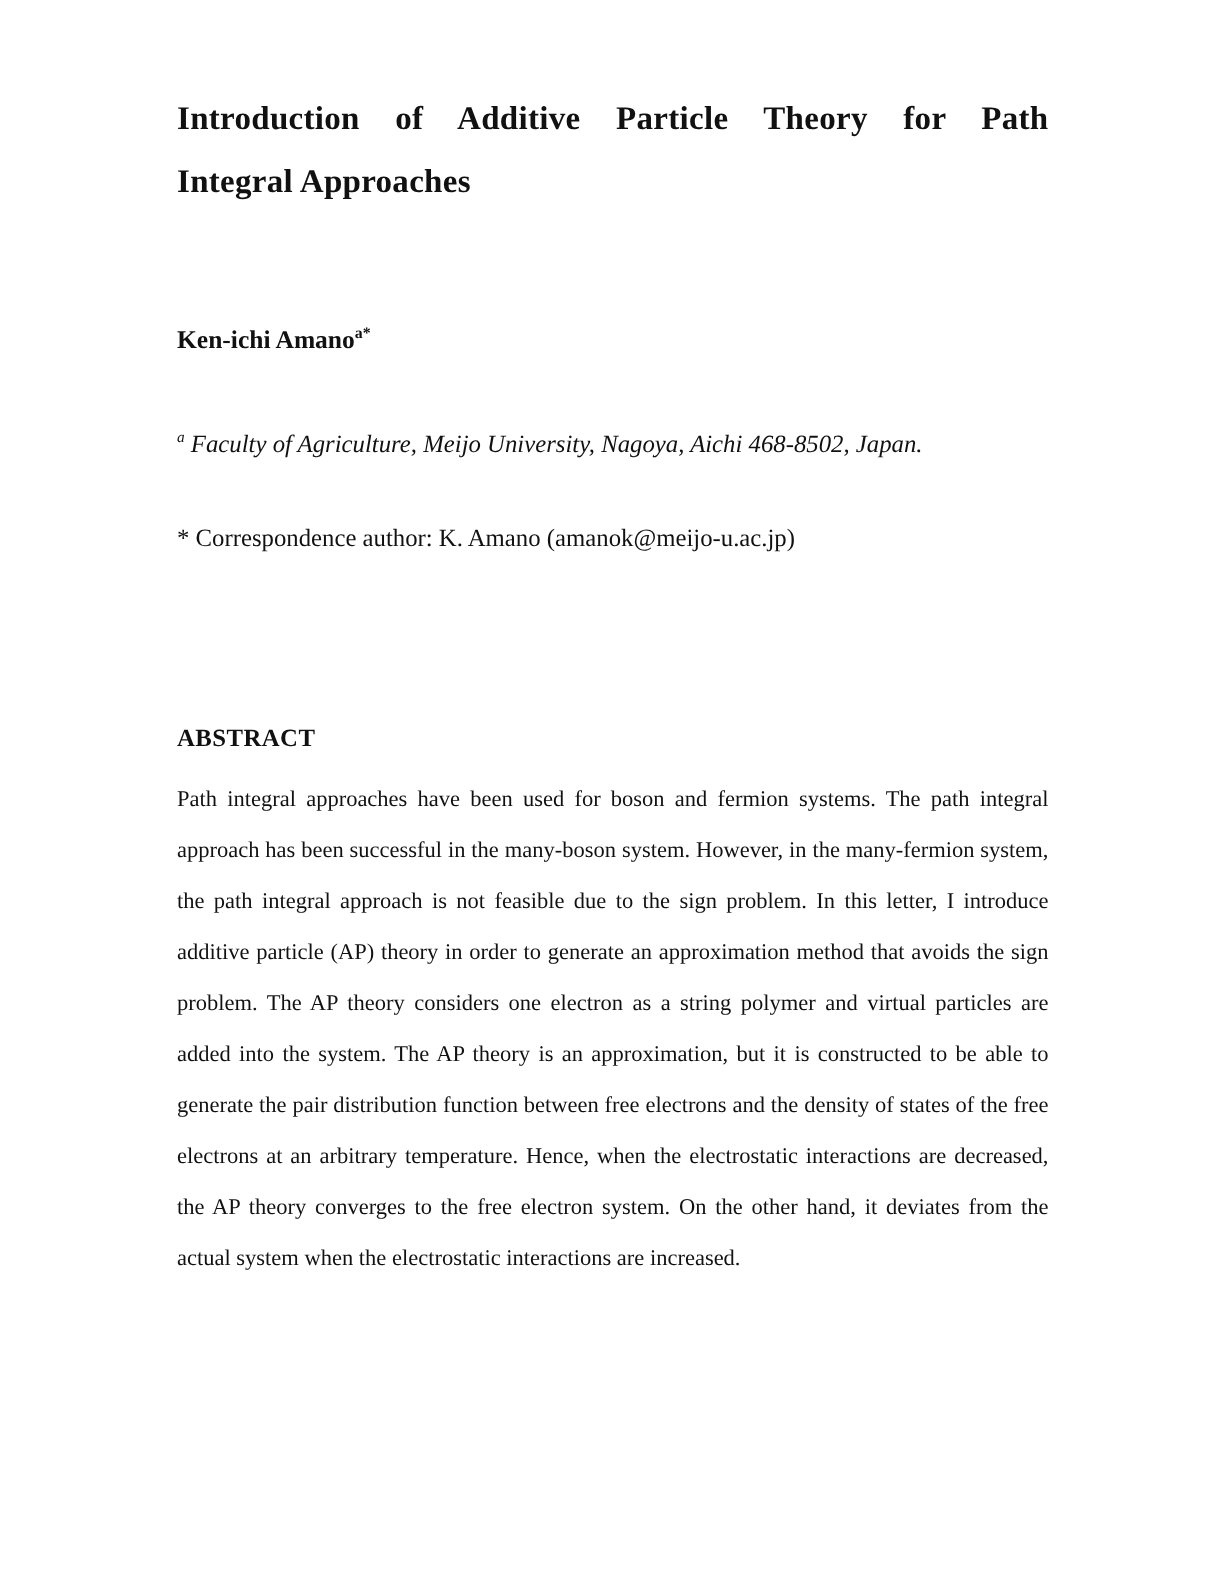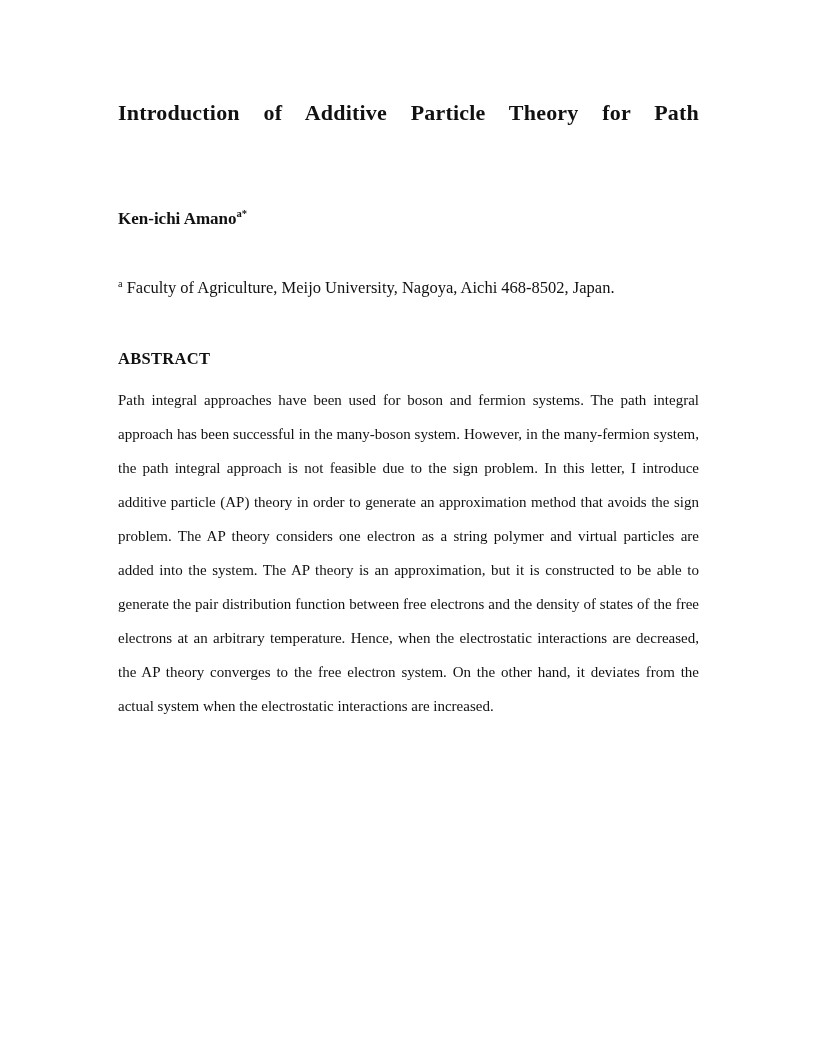--- a/index.html
+++ b/index.html
@@ -6,21 +6,21 @@
     margin: 0;
     padding: 0;
     background: #ffffff;
   }
   .page {
     position: relative;
     width: 816px;
     height: 1056px;
     background: #ffffff;
     box-sizing: border-box;
-    padding: 92px 117px 0 118px;
+    padding: 58px 117px 0 118px;
     font-family: "Liberation Serif", "DejaVu Serif", serif;
     color: #111111;
     overflow: hidden;
   }
   .title {
     margin: 0;
     font-size: 22px;
     font-weight: bold;
     line-height: 42px;
     letter-spacing: 0.2px;
@@ -38,58 +38,61 @@
     line-height: 0;
   }
   .author {
     margin-top: 75px;
     font-weight: bold;
     font-size: 17px;
     line-height: 20px;
   }
   .affiliation {
     margin-top: 49px;
+    font-style: italic;
     font-size: 16.5px;
     line-height: 20px;
   }
   .correspondence {
     margin-top: 43px;
     font-size: 16.5px;
     line-height: 20px;
   }
   .abstract-heading {
-    margin-top: 51px;
+    margin-top: 113px;
     font-weight: bold;
     font-size: 16.5px;
     line-height: 20px;
     letter-spacing: 0.3px;
   }
   .abstract-body {
     margin: 14px 0 0 0;
     font-size: 15px;
     line-height: 34px;
     text-align: justify;
     text-justify: inter-word;
   }
 </style>
 </head>
 <body>
 
 <div class="page">
 
   <h1 class="title">
     <span class="title-line justify-full">Introduction of Additive Particle Theory for Path</span>
+    <span class="title-line">Integral Approaches</span>
   </h1>
 
   <div class="author">
     <span>Ken-ichi Amano</span><sup>a*</sup>
   </div>
 
   <div class="affiliation">
     <sup>a</sup><span> Faculty of Agriculture, Meijo University, Nagoya, Aichi 468-8502, Japan.</span>
   </div>
 
+  <div class="correspondence">* Correspondence author: K. Amano (amanok@meijo-u.ac.jp)</div>
 
   <div class="abstract-heading">ABSTRACT</div>
 
   <p class="abstract-body">Path integral approaches have been used for boson and fermion systems. The path integral approach has been successful in the many-boson system. However, in the many-fermion system, the path integral approach is not feasible due to the sign problem. In this letter, I introduce additive particle (AP) theory in order to generate an approximation method that avoids the sign problem. The AP theory considers one electron as a string polymer and virtual particles are added into the system. The AP theory is an approximation, but it is constructed to be able to generate the pair distribution function between free electrons and the density of states of the free electrons at an arbitrary temperature. Hence, when the electrostatic interactions are decreased, the AP theory converges to the free electron system. On the other hand, it deviates from the actual system when the electrostatic interactions are increased.</p>
 
 </div>
 
 </body></html>

